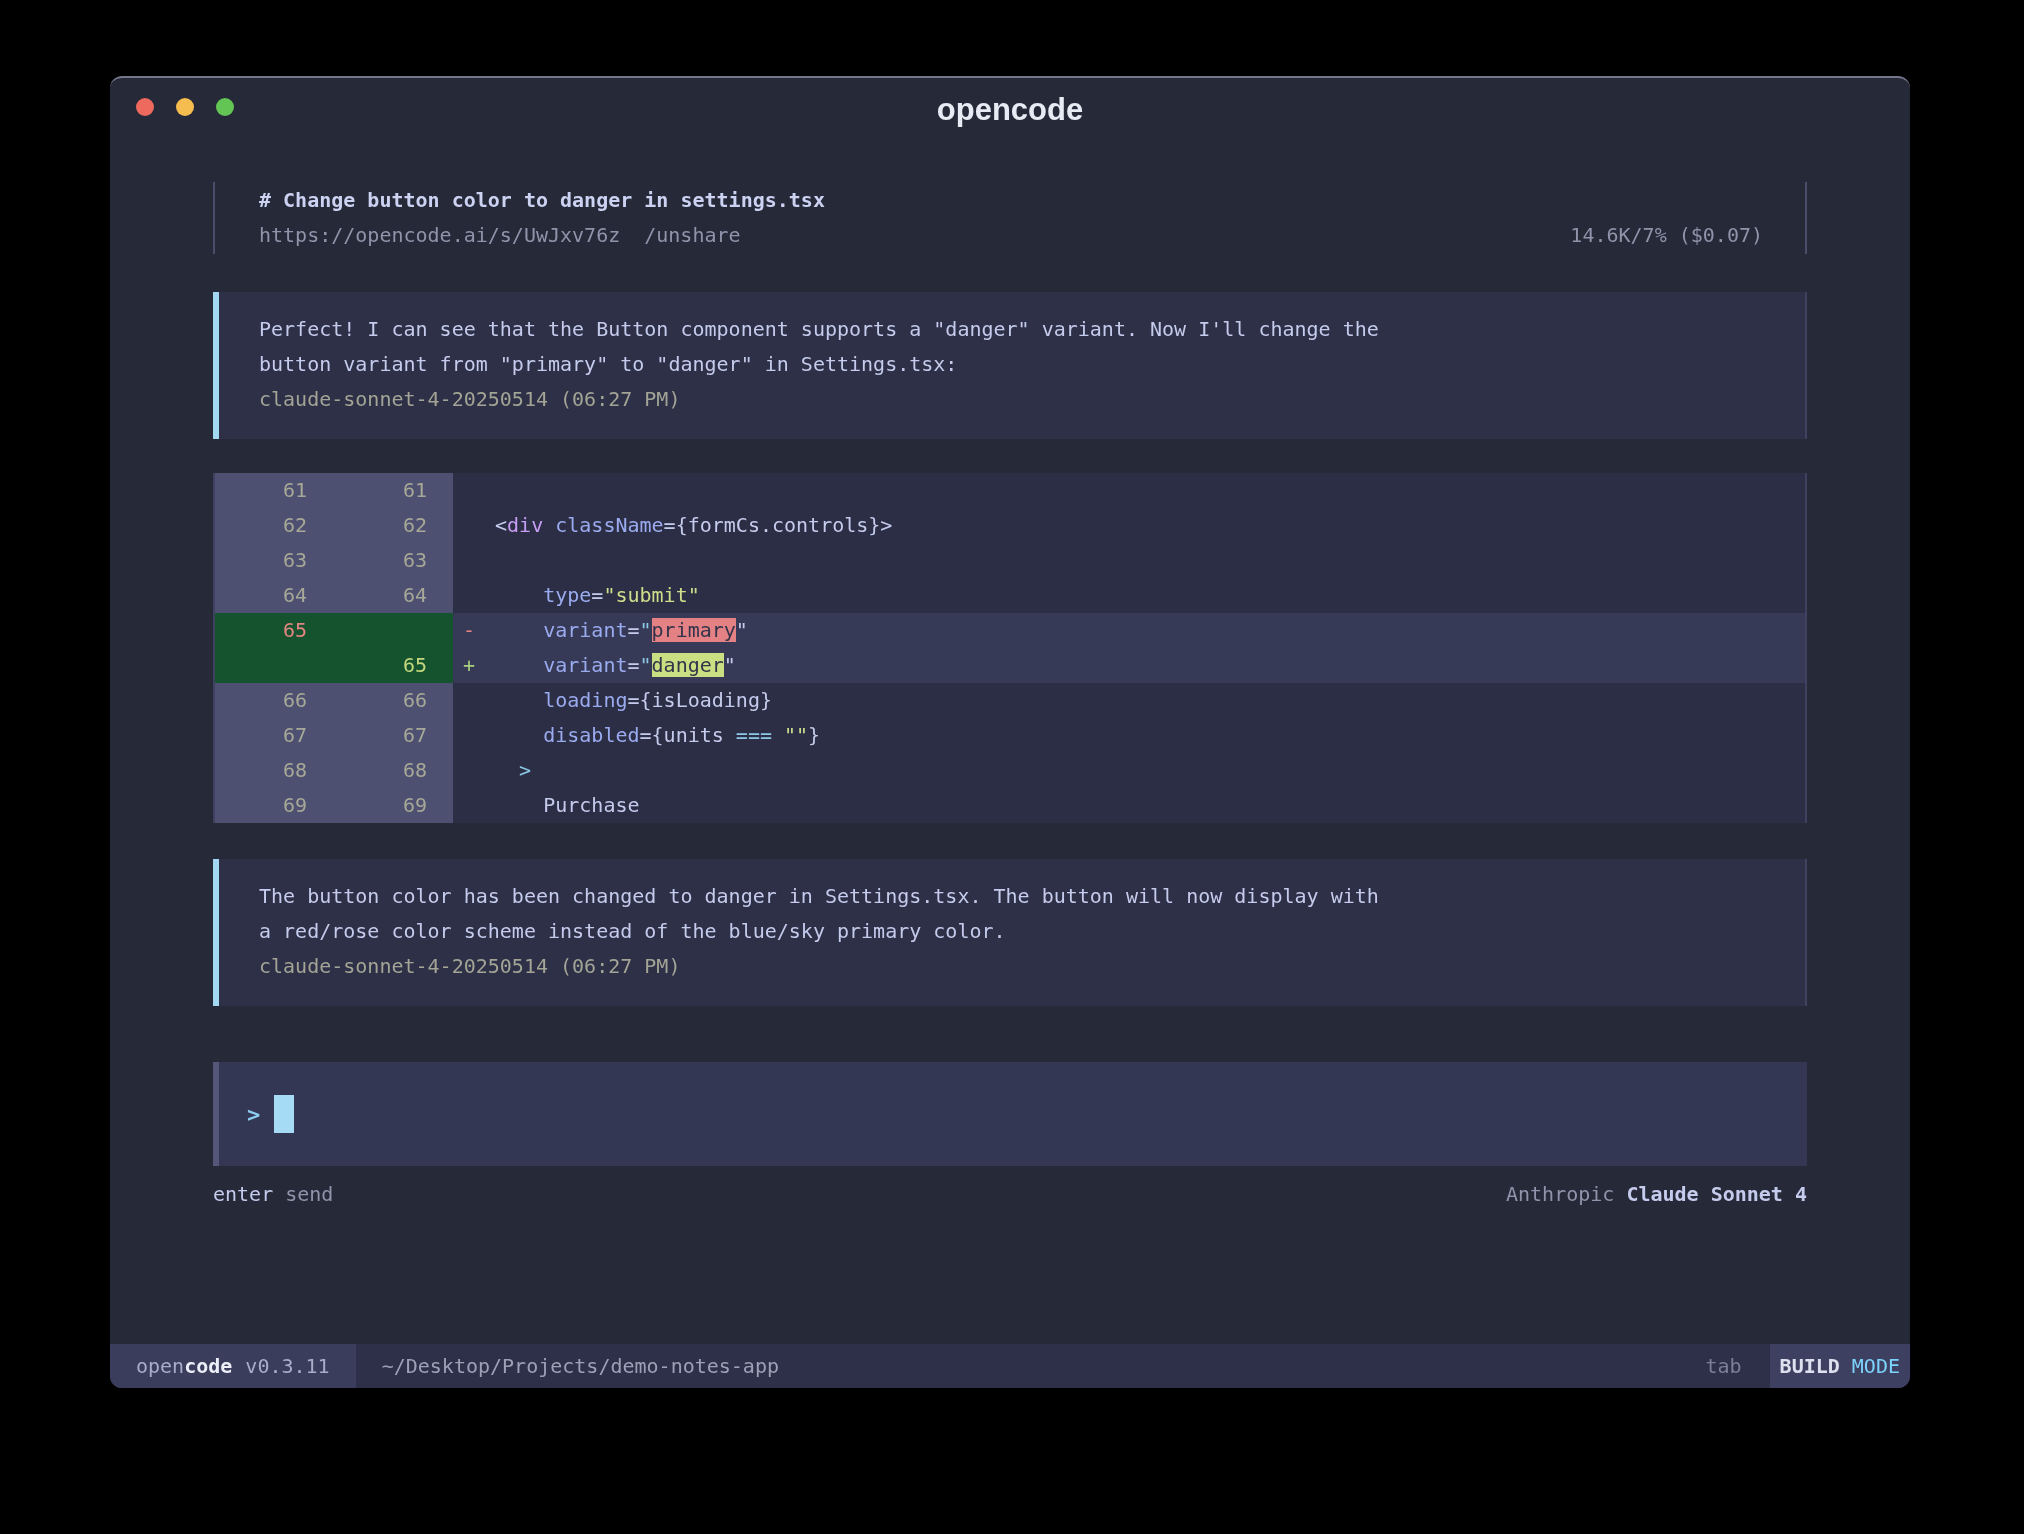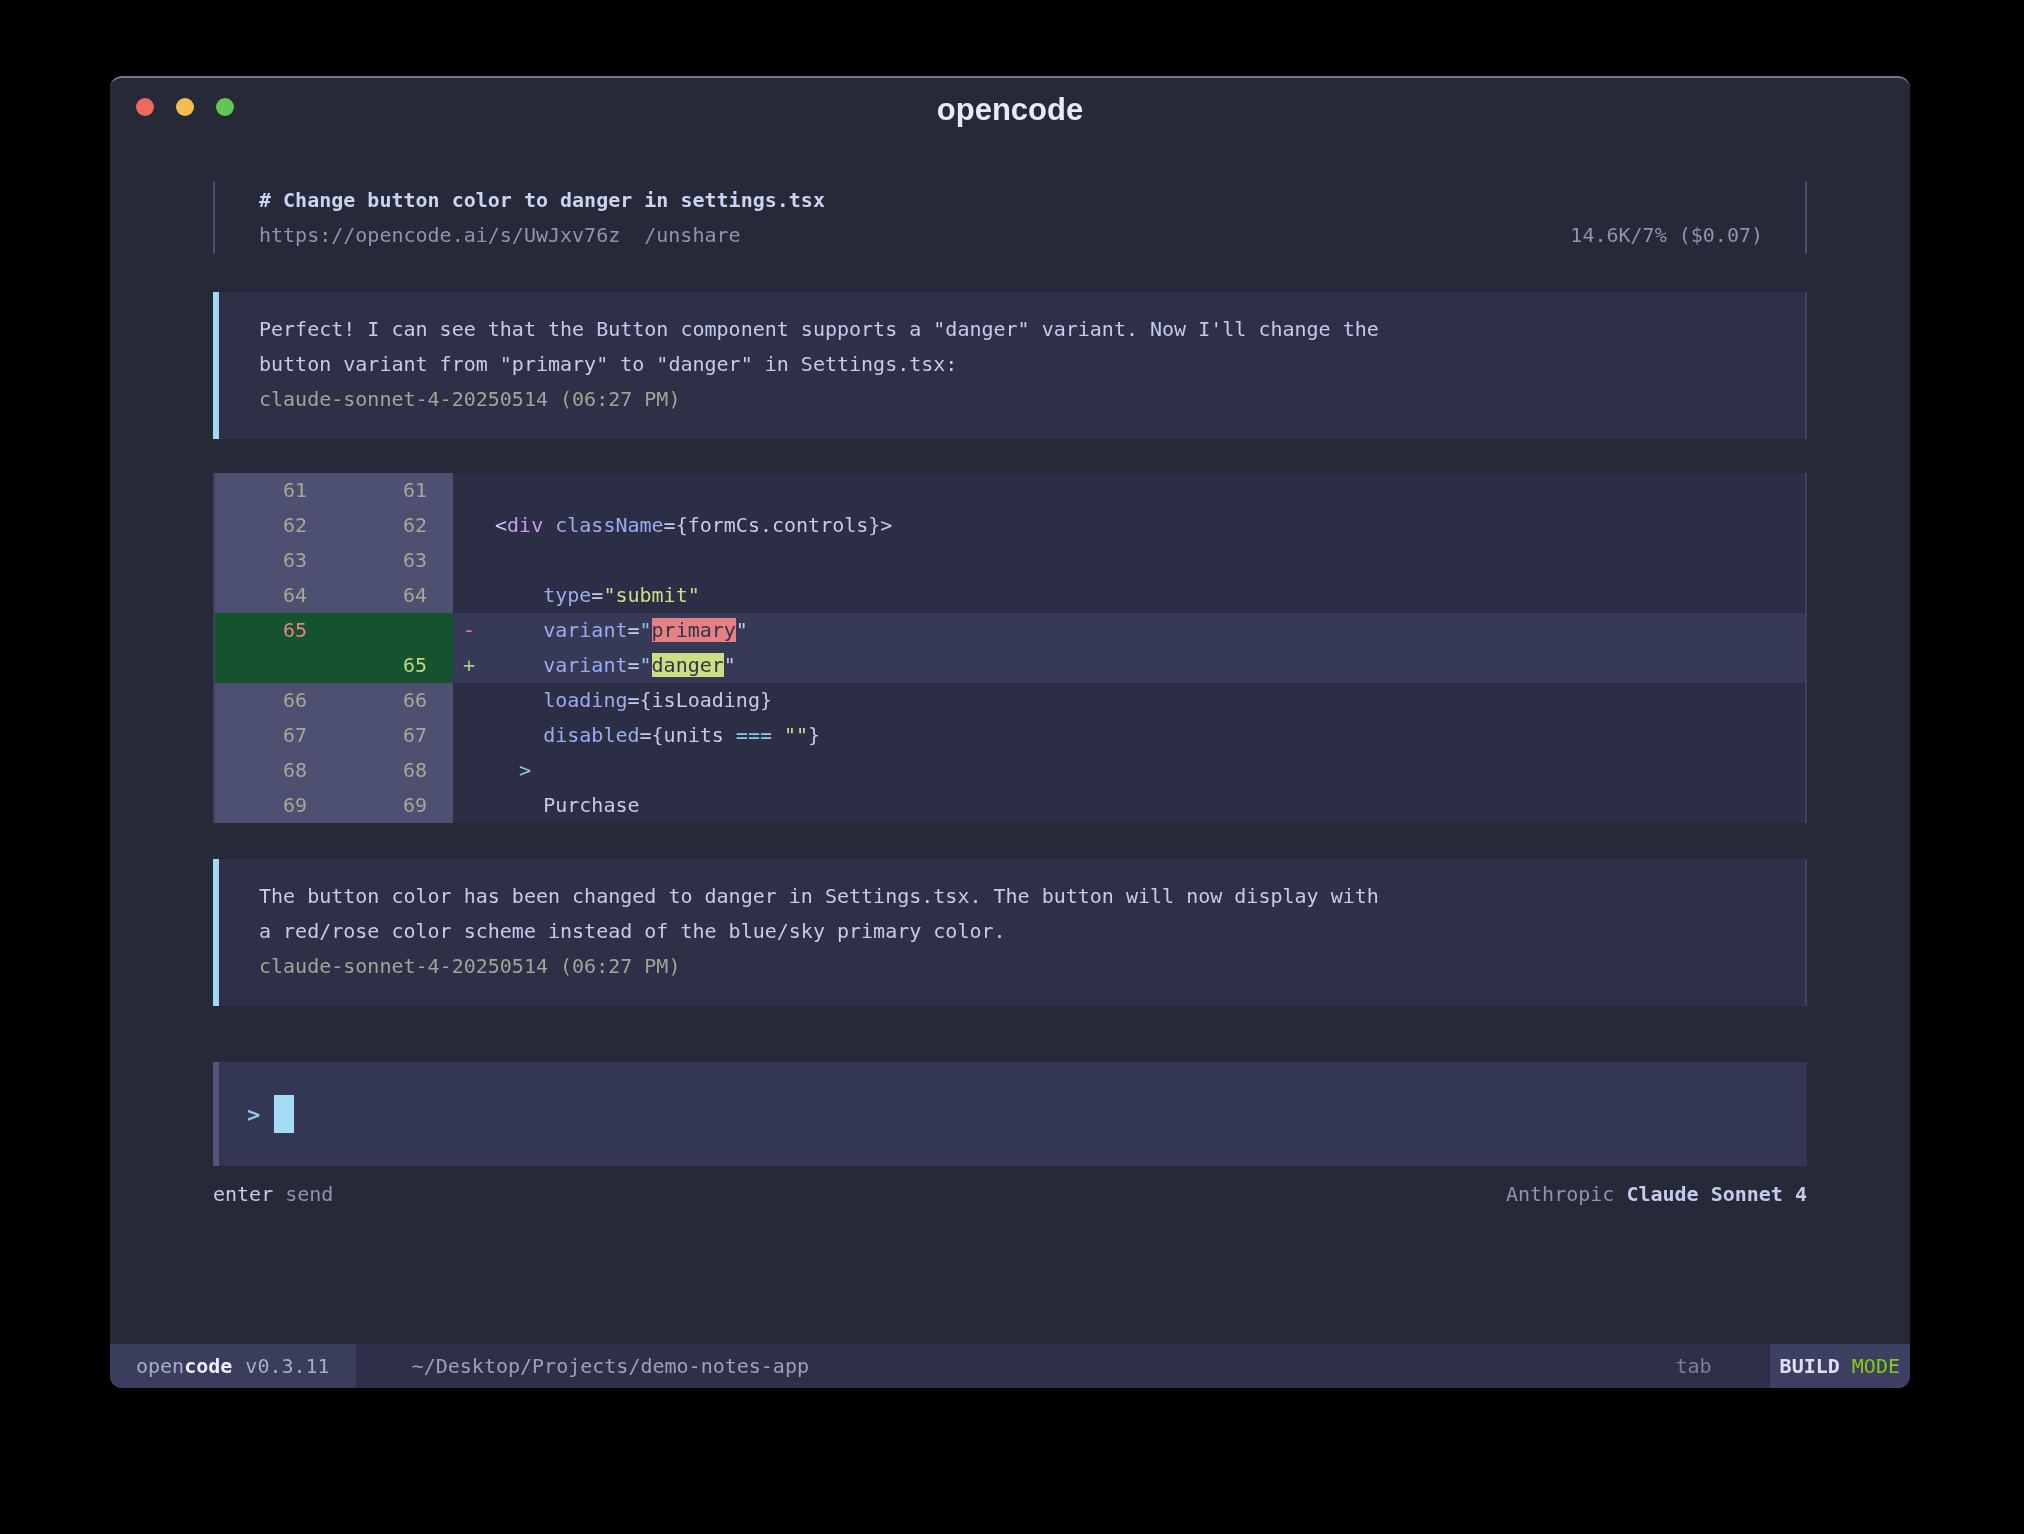--- a/index.html
+++ b/index.html
@@ -70,32 +70,32 @@
   .cursor { width:20px; height:38px; margin-left:14px; background:#a6dbf6; }
   
   .hints { margin-top:14px; display:flex; line-height:28px; }
   .hint-key { color:#c5cbec; }
   .hint-act { color:#8f94ab; margin-left:12px; }
   .hint-provider { margin-left:auto; color:#8f94ab; }
   .hint-model { color:#c5cbec; margin-left:12px;font-weight:bold; }
   
   .statusbar {
     margin-top:auto; flex:0 0 auto; height:44px; background:#2d3048;
-    display:flex; align-items:stretch; font-size:20px;gap:30px;
+    display:flex; align-items:stretch; font-size:20px;
   }
   .sb-app { background:#3a3d5b; display:flex; align-items:center; padding:0 26px; }
   .sb-open { color:#a9adc8; }
   .sb-code { color:#edeff8; font-weight:bold; }
   .sb-ver { color:#a9adc8; margin-left:13px; }
   .sb-path { align-self:center; margin-left:26px; color:#9da1b8; }
   .sb-spacer { flex:1 1 auto; }
   .sb-tab { align-self:center; color:#7b7f97; margin-right:22px; }
   .sb-mode { background:#3d4060; display:flex; align-items:center; padding:0 10px; margin-left:6px; }
   .sb-mode-bold { color:#dde0ee; font-weight:bold; }
-  .sb-mode-rest { color:#84cc16; margin-left:12px; }
+  .sb-mode-rest { color:#7dd3fc; margin-left:12px; }
 </style>
 </head>
 <body>
 
 <div class="window">
 
   <div class="titlebar">
     <div class="lights">
       <span class="light red"></span>
       <span class="light yellow"></span>

